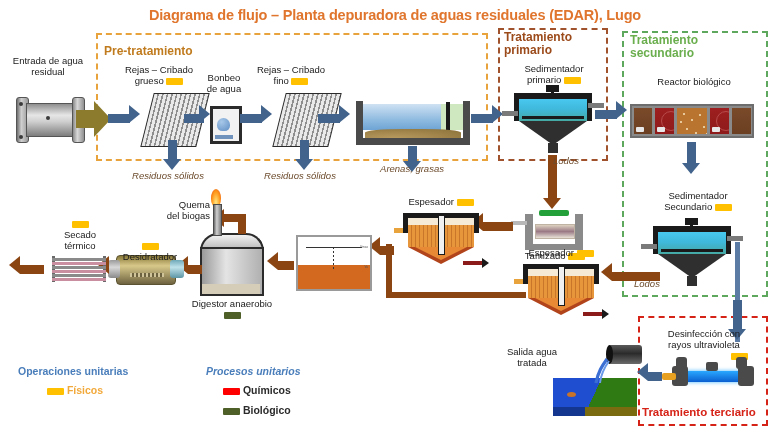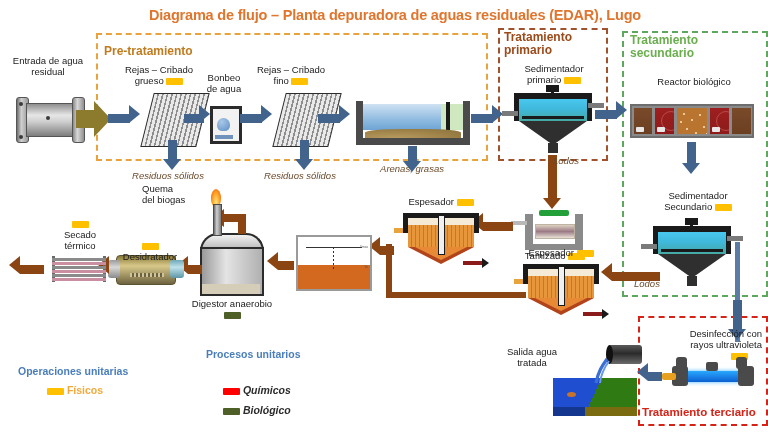--- a/index.html
+++ b/index.html
@@ -204,21 +204,21 @@
 
   
   #secado{position:absolute;left:52px;top:256px;width:54px;height:26px;}
   #secado .plate{position:absolute;left:0;width:54px;height:2.6px;}
   #secado .side{position:absolute;top:0;width:3px;height:26px;background:#6a6a6a;}
 
   
   .leg-h{position:absolute;color:#4A7EBB;font-size:10.5px;font-weight:bold;}
   .leg-i{position:absolute;font-size:10.5px;font-weight:bold;}
   .leg-i.y{color:#F2A93B;}
-  .leg-i.r{color:#2b2b2b;font-style:italic;}
+  .leg-i.r{color:#2b2b2b;}
 
   .grayline{position:absolute;background:#5b7ba5;}
 </style>
 </head>
 <body>
 
 <div id="stage">
 
   <div id="title">Diagrama de flujo – Planta depuradora de aguas residuales (EDAR), Lugo</div>
 
@@ -374,21 +374,21 @@
   <div class="lbl" style="left:638px;top:190px;width:120px;">
     <div>Sedimentador</div>
     <div><span>Secundario</span>
       <span class="sw sw-y"></span></div>
   </div>
 
   <div class="grayline" style="left:735px;top:242px;width:5px;height:100px;"></div>
   <div class="arr arr-v blue" style="left:733px;top:300px;height:30px;"></div>
   <div class="head head-d" style="left:728px;top:329px;"></div>
 
-  <div class="lbl" style="left:646px;top:328px;width:116px;text-align:right;">
+  <div class="lbl" style="left:646px;top:328px;width:116px;">
     <div>Desinfección con</div>
     <div><span>rayos ultravioleta</span></div>
     <div style="text-align:right;padding-right:14px;"><span class="sw sw-y"></span></div>
   </div>
   <div id="uv">
     <div class="tube"></div>
       <div class="capL"></div>
       <div class="capR"></div>
     <div class="portL"></div>
       <div class="portR"></div>
@@ -513,21 +513,21 @@
     <div><span class="sw sw-g"></span></div>
   </div>
 
   <div class="abs" style="left:224px;top:214px;width:22px;height:8px;background:#8B4513;"></div>
   <div class="abs" style="left:238px;top:214px;width:8px;height:20px;background:#8B4513;"></div>
   <div class="head head-l br" style="left:213px;top:209px;"></div>
   <div id="flare">
     <div class="flame"></div>
       <div class="stack"></div>
   </div>
-  <div class="lbl" style="left:142px;top:183px;width:68px;text-align:left;">
+  <div class="lbl" style="left:142px;top:199px;width:68px;text-align:right;">
     <div>Quema</div>
     <div>del biogas</div>
   </div>
 
   <div class="arr arr-h brown" style="left:188px;top:265px;width:14px;"></div>
   <div class="head head-l br" style="left:177px;top:256px;"></div>
 
   <div id="desid">
     <div class="barrel"></div>
       <div class="bolts"></div>
@@ -560,21 +560,21 @@
 
   <div class="arr arr-h brown" style="left:20px;top:265px;width:24px;"></div>
   <div class="head head-l br" style="left:9px;top:256px;"></div>
 
   <div class="leg-h" style="left:18px;top:365px;">Operaciones unitarias</div>
   <div class="leg-i y" style="left:47px;top:384px;">
     <span class="sw sw-y"></span>
     <span>Físicos</span>
   </div>
 
-  <div class="leg-h" style="left:206px;top:348px;">Procesos unitarios</div>
+  <div class="leg-h" style="left:206px;top:365px;font-style:italic;">Procesos unitarios</div>
   <div class="leg-i r" style="left:223px;top:384px;">
     <span class="sw sw-r"></span>
     <span>Químicos</span>
   </div>
   <div class="leg-i r" style="left:223px;top:404px;">
     <span class="sw sw-g"></span>
     <span>Biológico</span>
   </div>
 
 </div>

